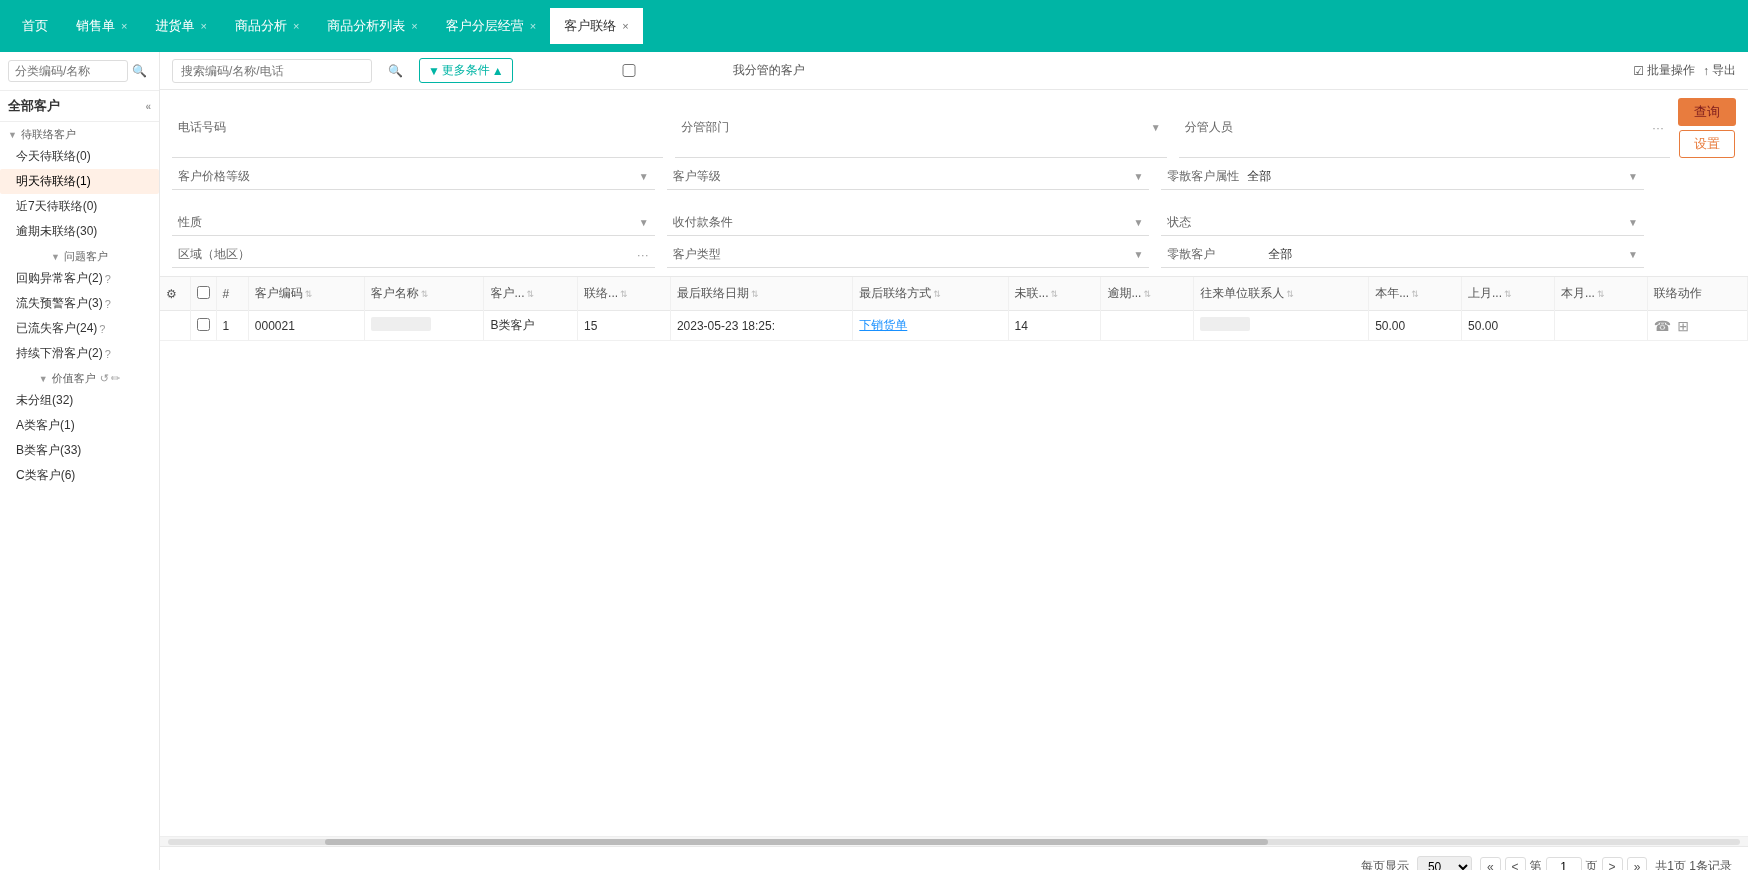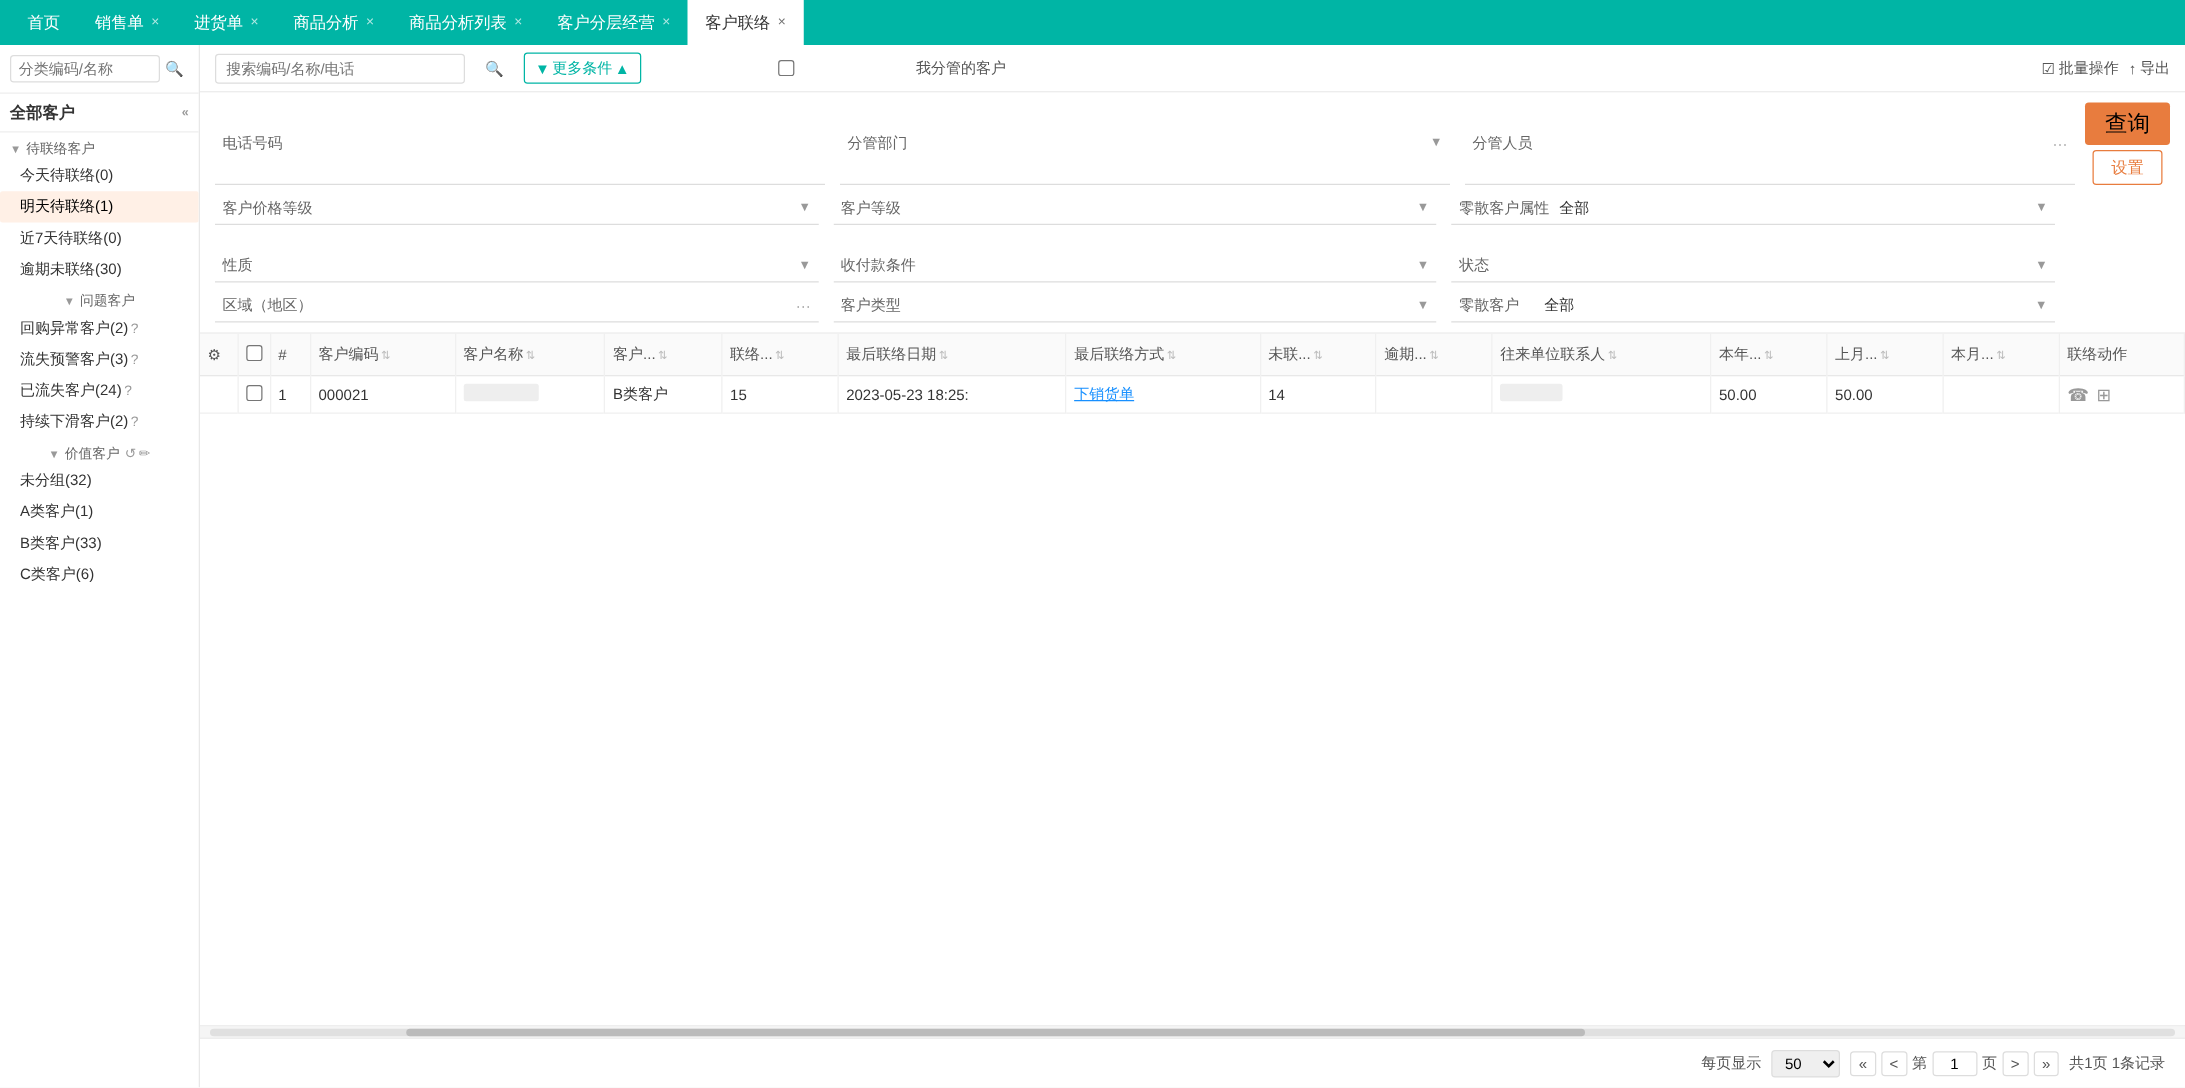--- a/index.html
+++ b/index.html
@@ -1,19 +1,19 @@
 <!DOCTYPE html>
 <html><head>
   <meta charset="utf-8">
   <style>
     * { margin: 0; padding: 0; box-sizing: border-box; }
     body { font-family: "Microsoft YaHei", Arial, sans-serif; font-size: 12px; background: #f5f5f5; color: #333; width: 1748px; min-height: 870px; overflow: hidden; }
 
     
-    .top-nav { background: #00b5a5; height: 36px; display: flex; align-items: center; padding: 16px 8px; }
+    .top-nav { background: #00b5a5; height: 52px; display: flex; align-items: center; padding: 16px 8px; }
     .top-nav .nav-item { color: #fff; padding: 0 14px; height: 36px; display: flex; align-items: center; font-size: 13px; cursor: pointer; white-space: nowrap; }
     .top-nav .nav-item.active { background: #fff; color: #333; }
     .top-nav .nav-item .close-x { margin-left: 6px; font-size: 11px; opacity: 0.7; }
     .top-nav .nav-home { color: #fff; padding: 0 14px; height: 36px; display: flex; align-items: center; font-size: 13px; cursor: pointer; }
 
     
     .main-layout { display: flex; height: calc(870px - 36px); border-radius: 20px; }
 
     
     .sidebar { width: 160px; background: #fff; border-right: 1px solid #e8e8e8; overflow-y: auto; flex-shrink: 0; }
@@ -41,21 +41,21 @@
     .filter-bar .actions { margin-left: auto; display: flex; align-items: center; gap: 8px; }
     .filter-bar .batch-btn, .filter-bar .export-btn { display: flex; align-items: center; gap: 3px; color: #555; cursor: pointer; font-size: 12px; }
 
     
     .advanced-filter { background: #fff; border-bottom: 1px solid #e8e8e8; padding: 8px 12px; }
     .filter-cell { display: flex; align-items: center; flex: 1; border-bottom: 1px solid #ddd; padding: 4px 6px; position: relative; }
     .filter-cell .label { color: #666; font-size: 12px; white-space: nowrap; margin-right: 8px; min-width: 60px; }
     .filter-cell .value { flex: 1; color: #333; font-size: 12px; }
     .filter-cell .arrow { color: #999; font-size: 10px; margin-left: auto; cursor: pointer; }
     .filter-cell .dots { color: #999; font-size: 12px; margin-left: auto; cursor: pointer; }
-    .query-btn { background: #e87c3e; color: #000000; border: none; border-radius: 3px; padding: 5px 16px; cursor: pointer; font-size: 18px; white-space: nowrap; }
+    .query-btn { background: #e87c3e; color: #7f1d1d; border: none; border-radius: 3px; padding: 5px 16px; cursor: pointer; font-size: 13px; white-space: nowrap; }
     .settings-btn { background: #fff; color: #e87c3e; border: 1px solid #e87c3e; border-radius: 3px; padding: 4px 14px; cursor: pointer; font-size: 13px; white-space: nowrap; margin-top: 4px; }
     .filter-actions { display: flex; flex-direction: column; align-items: center; padding-left: 8px; }
 
     
     .table-area { flex: 1; overflow: auto; background: #fff; margin: 0; }
     table { width: 100%; border-collapse: collapse; font-size: 12px; }
     thead tr { background: #fafafa; border-bottom: 1px solid #e8e8e8; }
     thead th { padding: 8px 6px; text-align: left; font-weight: normal; color: #555; border-right: 1px solid #f0f0f0; white-space: nowrap; font-size: 12px; }
     thead th .col-sort { display: flex; align-items: center; gap: 2px; }
     thead th .sort-icon { font-size: 9px; color: #bbb; }
@@ -267,21 +267,21 @@
         <div class="filter-cell" style="flex:2;margin-right:12px;">
           <span class="label">区域（地区）</span>
           <span class="value"></span>
           <span class="dots">···</span>
         </div>
         <div class="filter-cell" style="flex:2;margin-right:12px;">
           <span class="label">客户类型</span>
           <span class="value"></span>
           <span class="arrow">▼</span>
         </div>
-        <div class="filter-cell" style="flex:2;margin-right:12px;">
+        <div class="filter-cell" style="flex:2;margin-right:12px;gap:33px;">
           <span class="label">零散客户</span>
           <span class="value">全部</span>
           <span class="arrow">▼</span>
         </div>
         <div style="width:80px;flex-shrink:0;"></div>
       </div>
     </div>
 
     <div class="table-area">
       <table>

